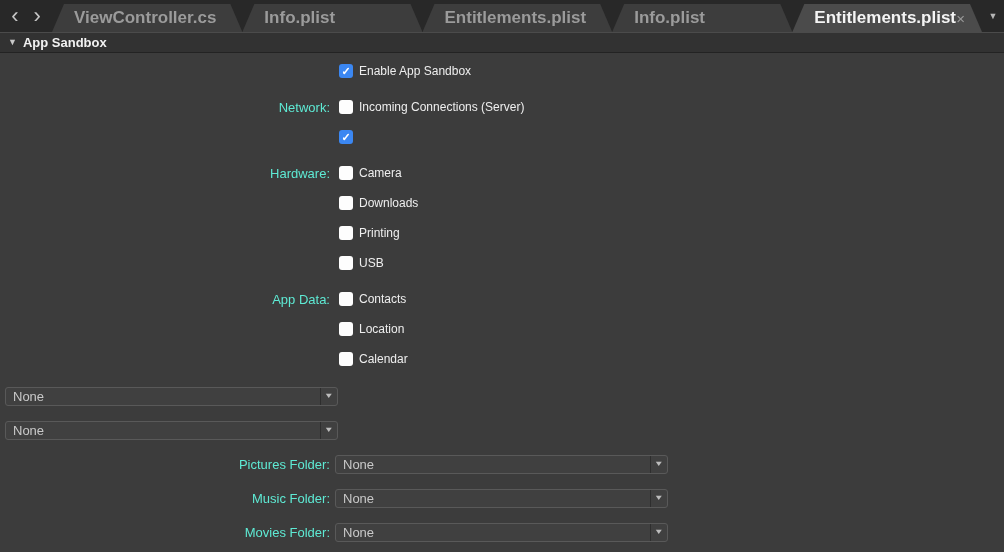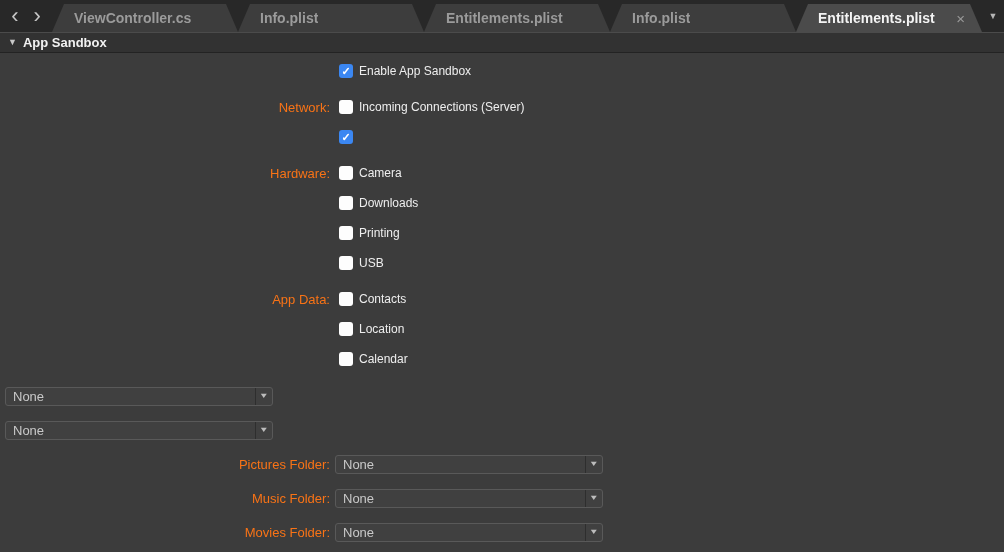--- a/index.html
+++ b/index.html
@@ -13,58 +13,58 @@
   
   .tab-bar { height:32px; background:#282828; display:flex; align-items:flex-end; }
   .nav { width:52px; height:32px; display:flex; align-items:center; justify-content:center; gap:15px; flex:none; }
   .navbtn { color:#c6c6c6; font-size:22px; line-height:20px; cursor:default; }
   .tabs { display:flex; height:28px; width:930px; flex:none; }
   .tab {
     flex:1 1 0; position:relative; background:#3d3d3d;
     clip-path:polygon(12px 0, calc(100% - 12px) 0, 100% 100%, 0 100%);
     display:flex; align-items:center; padding:0 26px 0 22px;
   }
-  .tab-label { font-size:14px; font-weight:bold; color:#9b9b9b; white-space:nowrap; overflow:hidden; }
+  .tab-label { font-size:17px; font-weight:bold; color:#9b9b9b; white-space:nowrap; overflow:hidden; }
   .tab.active { background:#4b4b4b; }
   .tab.active .tab-label { color:#f4f4f4; }
   .tab-close { display:none; position:absolute; right:17px; top:50%; transform:translateY(-50%);
     color:#999; font-size:15px; line-height:1; }
   .tab.active .tab-close { display:block; }
   .overflow { flex:1 1 auto; height:32px; display:flex; align-items:center; justify-content:center; }
   .overflow-glyph { color:#b5b5b5; font-size:9px; }
 
   
   .section-header {
     height:21px; background:#323232;
     border-top:1px solid #4b4b4b; border-bottom:1px solid #232323;
     display:flex; align-items:center; padding-left:8px;
   }
   .disclosure { color:#c9c9c9; font-size:9px; margin-right:6px; line-height:1; }
   .section-title { color:#f2f2f2; font-size:13px; font-weight:bold; }
 
   
   .content { padding-top:3px; }
   .row { display:flex; align-items:center; }
-  .label-col { width:330px; text-align:right; font-size:13px; color:#f97316; flex:none; }
+  .label-col { width:330px; text-align:right; font-size:13px; color:#5eead4; flex:none; }
 
   .cb-row { height:30px; }
   .cb-row.group-start { margin-top:6px; }
   .checkbox {
     width:14px; height:14px; border-radius:3px; background:#fefefe;
     margin-left:9px; flex:none; display:flex; align-items:center; justify-content:center;
   }
   .checkbox.checked { background:#3b87f2; }
   .check { display:none; color:#fff; font-size:11px; font-weight:bold; line-height:1; }
   .checkbox.checked .check { display:block; }
   .cb-label { margin-left:6px; font-size:12px; color:#eeeeee; white-space:nowrap; }
 
   .dd-rows { margin-top:5px; }
   .dd-row { height:34px; }
   .dropdown {
-    margin-left:5px; width:268px; height:19px; position:relative;
+    margin-left:5px; width:333px; height:19px; position:relative;
     background:#404040; border:1px solid #595959; border-radius:3px;
     display:flex; align-items:center; flex:none;
   }
   .dd-value { font-size:13px; color:#c9c9c9; padding-left:7px; }
   .dd-arrow {
     position:absolute; right:0; top:0; bottom:0; width:17px;
     border-left:1px solid #2e2e2e; display:flex; align-items:center; justify-content:center;
     border-radius:0 2px 2px 0;
   }
   .arrow-glyph { color:#bcbcbc; font-size:7.5px; transform:scaleX(1.35); line-height:1; }

